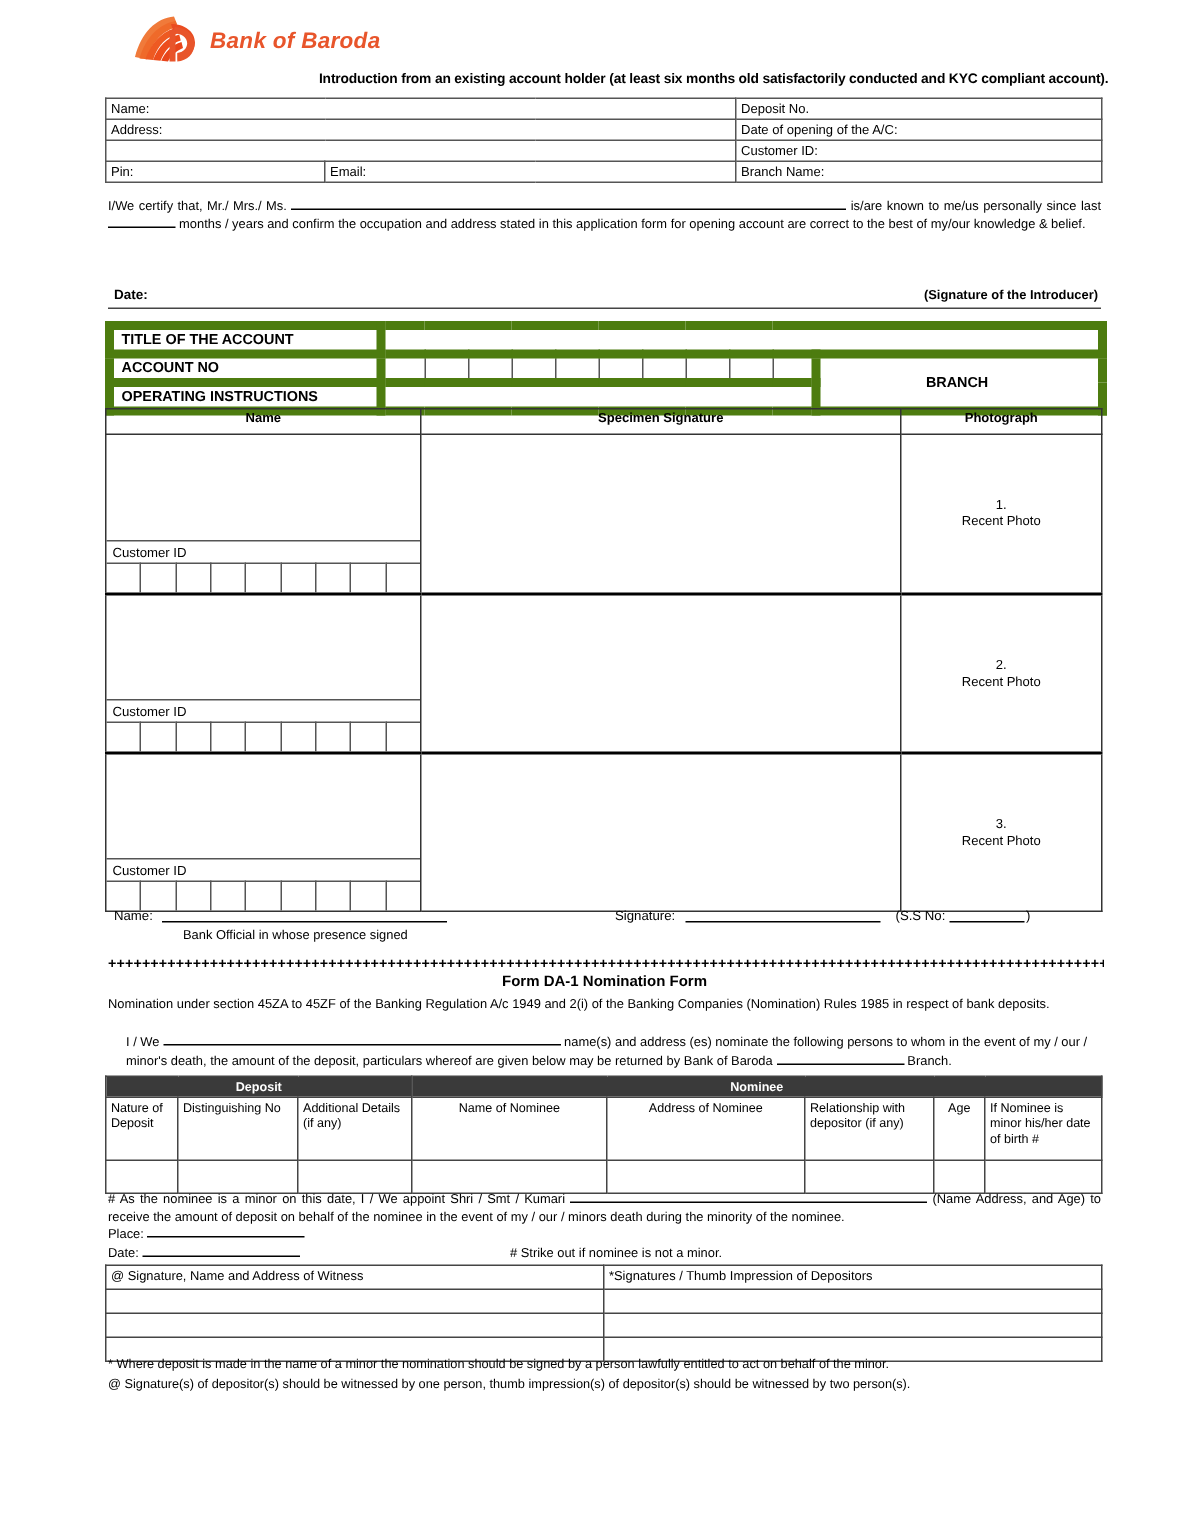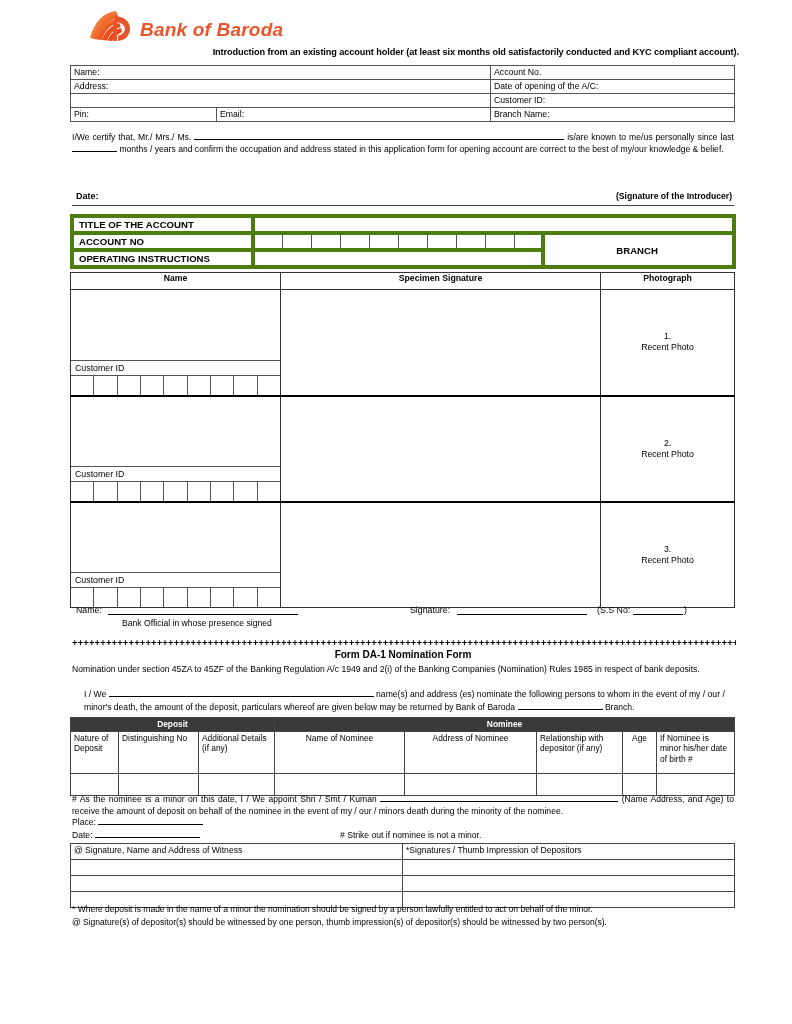--- a/index.html
+++ b/index.html
@@ -14,21 +14,21 @@
     position: relative;
     overflow: hidden;
   }
   .page { position: absolute; left: 0; top: 0; width: 792px; height: 1024px; }
 
   
   .logo-row { position: absolute; left: 78px; top: 6px; width: 660px; height: 40px; }
   .bob-logo { position: absolute; left: 10px; top: 2px; width: 46px; height: 36px; }
   .bob-name {
     position: absolute; left: 62px; top: 13px;
-    font-size: 19px; font-weight: bold; font-style: italic;
+    font-size: 15px; font-weight: bold; font-style: italic;
     color: #e8552b; letter-spacing: 0.2px;
   }
   .intro-line {
     position: absolute; left: 74px; top: 47px; width: 665px;
     font-size: 9.2px; font-weight: bold; letter-spacing: -0.1px; text-align: right;
   }
 
   
   .tbl { position: absolute; border-collapse: collapse; table-layout: fixed; }
   .tbl td { border: 1px solid #555; padding: 1px 3px; font-size: 8.7px;
@@ -46,21 +46,21 @@
   .ul-fill { display: inline-block; border-bottom: 1px solid #000; vertical-align: baseline; }
 
   
   .date-row { position: absolute; left: 72px; top: 191px; width: 662px; height: 18px; }
   .date-row .dlabel { position: absolute; left: 4px; top: 0; font-size: 9px; font-weight: bold; }
   .date-row .siglabel { position: absolute; right: 2px; top: 0; font-size: 8.6px; font-weight: bold; }
   .date-rule { position: absolute; left: 0; top: 14px; width: 662px; border-top: 1.6px solid #444; }
 
   
   #title-grid { left: 70px; top: 214px; width: 664px; }
-  #title-grid td { height: 17px; border: 4px solid #4d7c0f; font-size: 9.6px; font-weight: bold; padding-left: 5px; }
+  #title-grid td { height: 17px; border: 6px solid #4d7c0f; font-size: 9.6px; font-weight: bold; padding-left: 5px; }
   #title-grid td.plain { font-weight: normal; }
   .accbox { border: 1px solid #555 !important; padding: 0 !important; }
 
   
   #spec-grid { left: 70px; top: 272px; width: 664px; }
   #spec-grid td { border: 1px solid #333; padding: 0; }
   .spec-head { height: 17px; text-align: center; font-size: 10.5px; font-weight: bold; line-height: 17px; }
   .namecell { height: 106px; position: relative; margin-left: 25px; }
   .cid-label { position: absolute; left: 0; right: 0; bottom: 20px; height: 15px;
                border-top: 1px solid #555; font-size: 8.8px; padding-left: 4px; line-height: 15px; }
@@ -139,21 +139,21 @@
   <table class="tbl" id="top-grid">
     <colgroup>
       <col style="width:146px">
         <col style="width:140px">
         <col style="width:134px">
         <col style="width:244px">
     </colgroup>
     <tbody>
       <tr>
         <td colspan="3">Name:</td>
-        <td>Account No.</td>
+        <td>Deposit No.</td>
       </tr>
       <tr>
         <td colspan="3">Address:</td>
         <td>Date of opening of the A/C:</td>
       </tr>
       <tr>
         <td colspan="3"></td>
         <td>Customer ID:</td>
       </tr>
       <tr>

